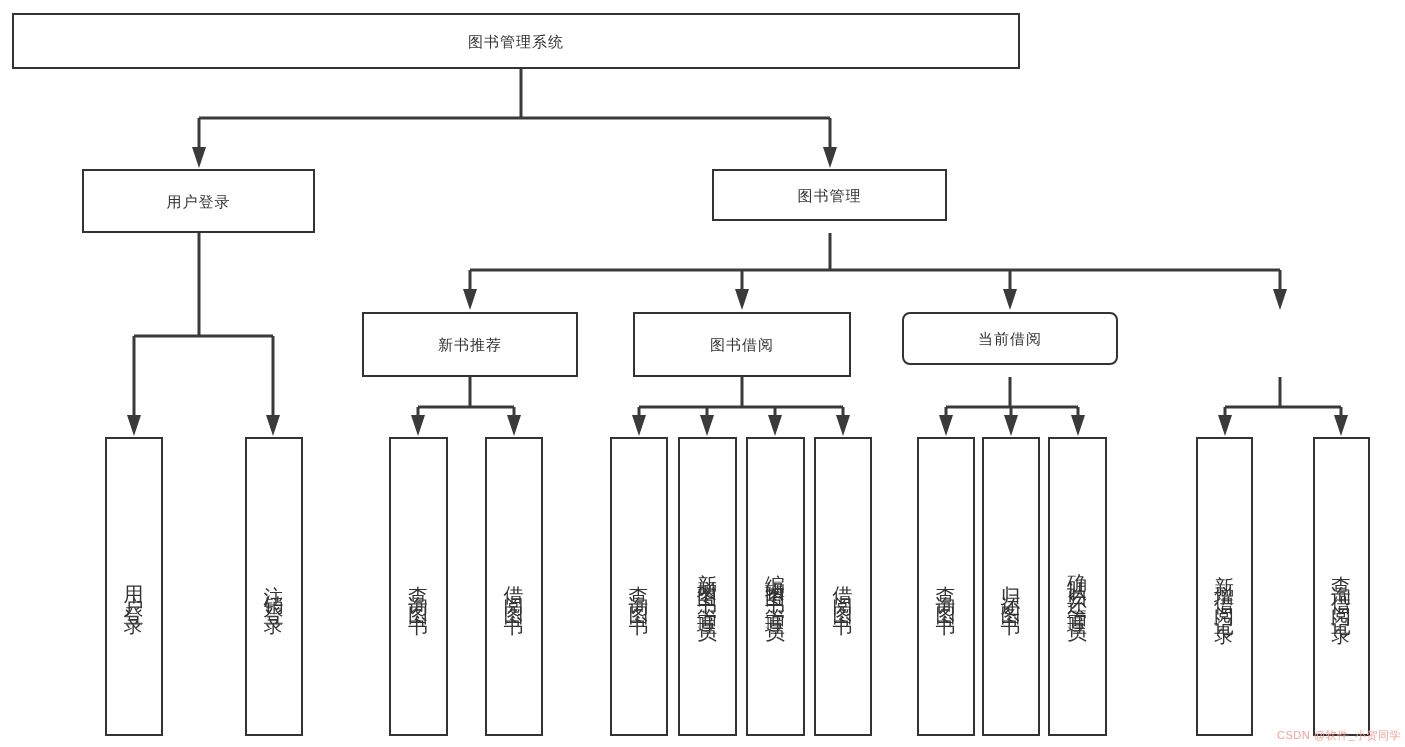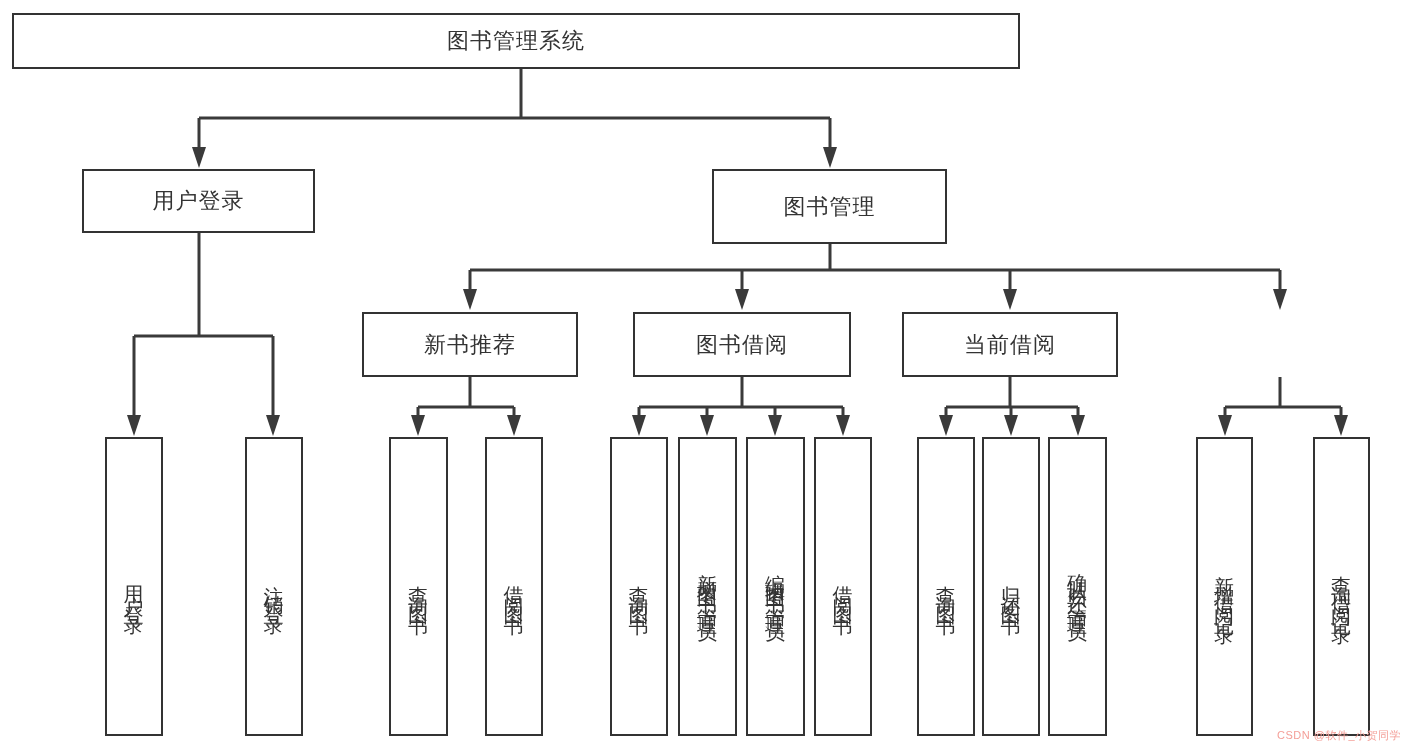--- a/index.html
+++ b/index.html
@@ -26,21 +26,21 @@
     box-sizing: border-box;
     background: #ffffff;
     border: 2.5px solid #333333;
     color: #333333;
     display: flex;
     align-items: center;
     justify-content: center;
     text-align: center;
   }
   .hbox {
-    font-size: 22px;
+    font-size: 15px;
     letter-spacing: 1px;
     line-height: 1;
   }
   .leaf {
     writing-mode: vertical-rl;
     text-orientation: mixed;
     font-size: 20px;
     letter-spacing: 10px;
     line-height: 1;
     padding-top: 6px;
@@ -97,25 +97,25 @@
              M939,415 L953,415 L946,436 Z
              M1004,415 L1018,415 L1011,436 Z
              M1071,415 L1085,415 L1078,436 Z
              M1218,415 L1232,415 L1225,436 Z
              M1334,415 L1348,415 L1341,436 Z" fill="#3a3a3a" stroke="none"></path>
   </svg>
 
   <div class="box hbox" style="left:12px; top:13px; width:1008px; height:56px;">图书管理系统</div>
 
   <div class="box hbox" style="left:82px; top:169px; width:233px; height:64px;">用户登录</div>
-  <div class="box hbox" style="left:712px; top:169px; width:235px; height:75px;">图书管理</div>
+  <div class="box hbox" style="left:712px; top:169px; width:235px; height:52px;">图书管理</div>
 
   <div class="box hbox" style="left:633px; top:312px; width:218px; height:65px;">图书借阅</div>
   <div class="box hbox" style="left:362px; top:312px; width:216px; height:65px;">新书推荐</div>
-  <div class="box hbox" style="left:902px; top:312px; width:216px; height:65px;">当前借阅</div>
+  <div class="box hbox" style="left:902px; top:312px; width:216px; height:53px;border-radius:8px;">当前借阅</div>
 
   <div class="box leaf" style="left:105px; top:437px; width:58px; height:299px;">用户登录</div>
   <div class="box leaf" style="left:245px; top:437px; width:58px; height:299px;">注销登录</div>
 
   <div class="box leaf" style="left:389px; top:437px; width:59px; height:299px;">查询图书</div>
   <div class="box leaf" style="left:485px; top:437px; width:58px; height:299px;">借阅图书</div>
 
   <div class="box leaf" style="left:610px; top:437px; width:58px; height:299px;">查询图书</div>
   <div class="box leaf long" style="left:678px; top:437px; width:59px; height:299px;">新增图书（管理员）</div>
   <div class="box leaf long" style="left:746px; top:437px; width:59px; height:299px;">编辑图书（管理员）</div>

